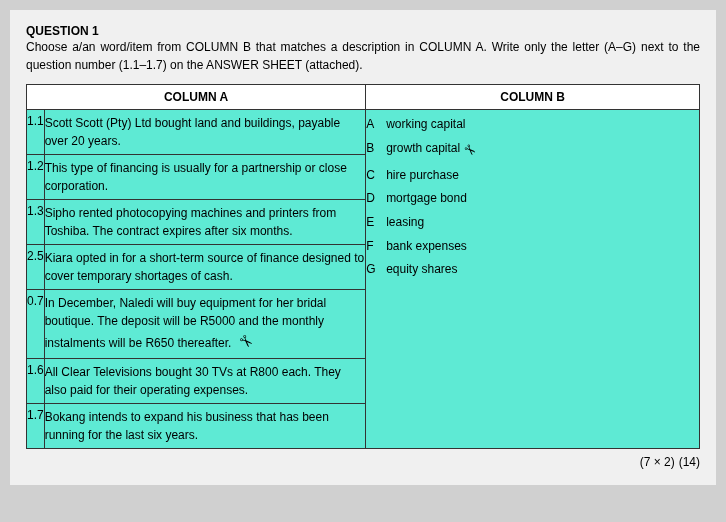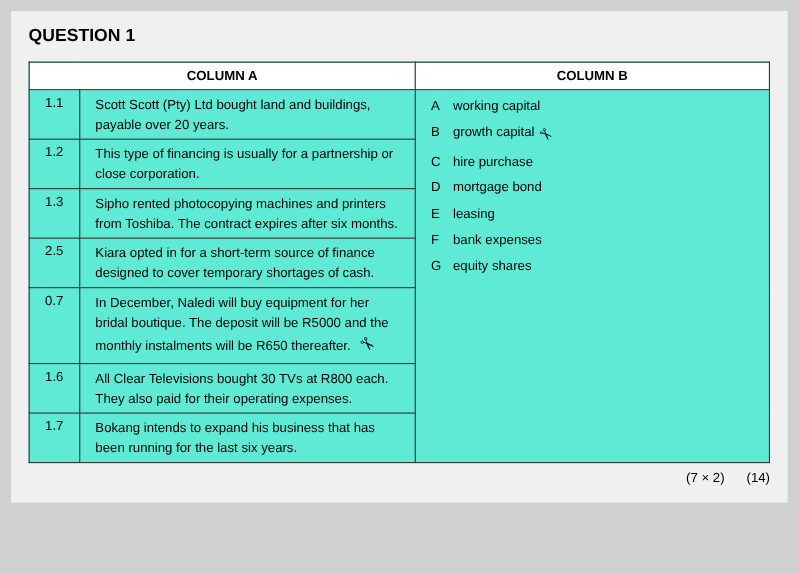--- a/index.html
+++ b/index.html
@@ -13,39 +13,39 @@
       min-height: 522px;
       padding: 10px;
     }
     .page {
       background: #f0f0f0;
       width: 706px;
       padding: 14px 16px 16px 16px;
     }
     .question-label {
       font-weight: bold;
-      font-size: 16px;
-      margin-bottom: 14px;
+      font-size: 12px;
+      margin-bottom: 0;
     }
     .instructions {
       font-size: 12px;
       line-height: 1.5;
       margin-bottom: 10px;
       text-align: justify;
     }
     .main-table {
       width: 100%;
       border-collapse: collapse;
       background: #5eead4;
       font-size: 12px;
     }
     .main-table td, .main-table th {
       border: 1px solid #333;
       vertical-align: top;
-      padding: 4px 14px;
+      padding: 4px 0;
     }
     .main-table thead tr th {
       text-align: center;
       font-weight: bold;
       background: white;
       font-size: 12px;
       padding: 5px 8px;
     }
     .col-a { width: 50%; }
     .col-b { width: 50%; margin-top: 44px; }
@@ -75,28 +75,29 @@
       transform: rotate(45deg);
       margin-left: 4px;
     }
     .footer-row {
       display: flex;
       justify-content: flex-end;
       margin-top: 6px;
       font-size: 12px;
     }
     .footer-marks {
-      margin-right: 20px;
+      margin-right: 4px;
     }
   </style>
 </head>
 <body>
 
 <div class="page">
   <div class="question-label">QUESTION 1</div>
+  <div class="instructions">Choose a/an word/item from COLUMN B that matches a description in COLUMN A. Write only the letter (A–G) next to the question number (1.1–1.7) on the ANSWER SHEET (attached).</div>
 
   <table class="main-table">
     <thead>
       <tr>
         <th colspan="2" class="col-a">COLUMN A</th>
         <th class="col-b">COLUMN B</th>
       </tr>
     </thead>
     <tbody id="table-body">
     <tr>

